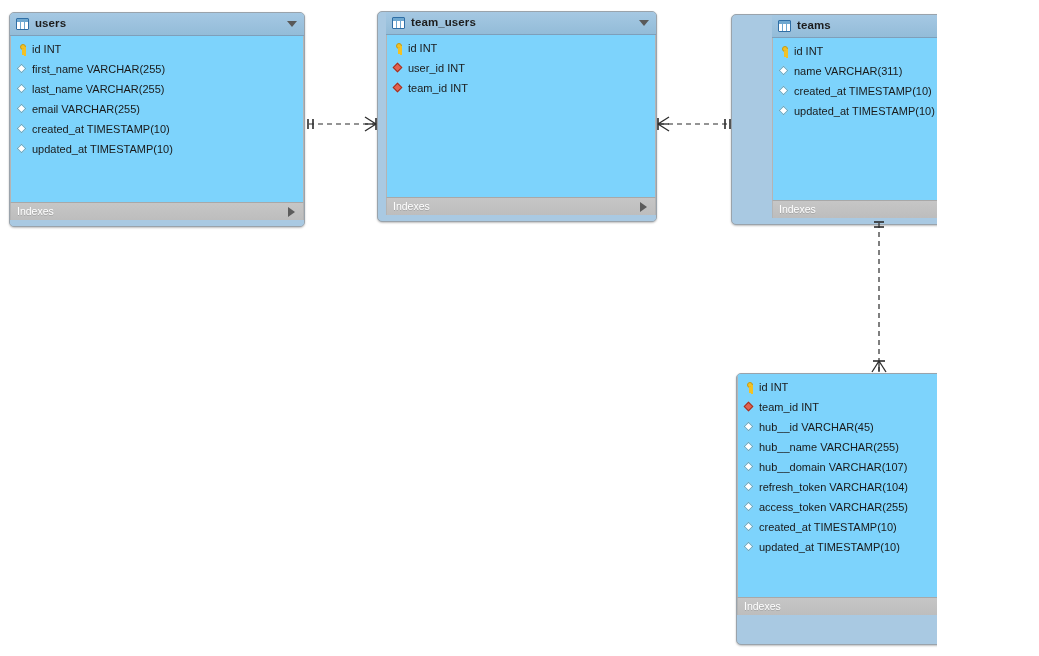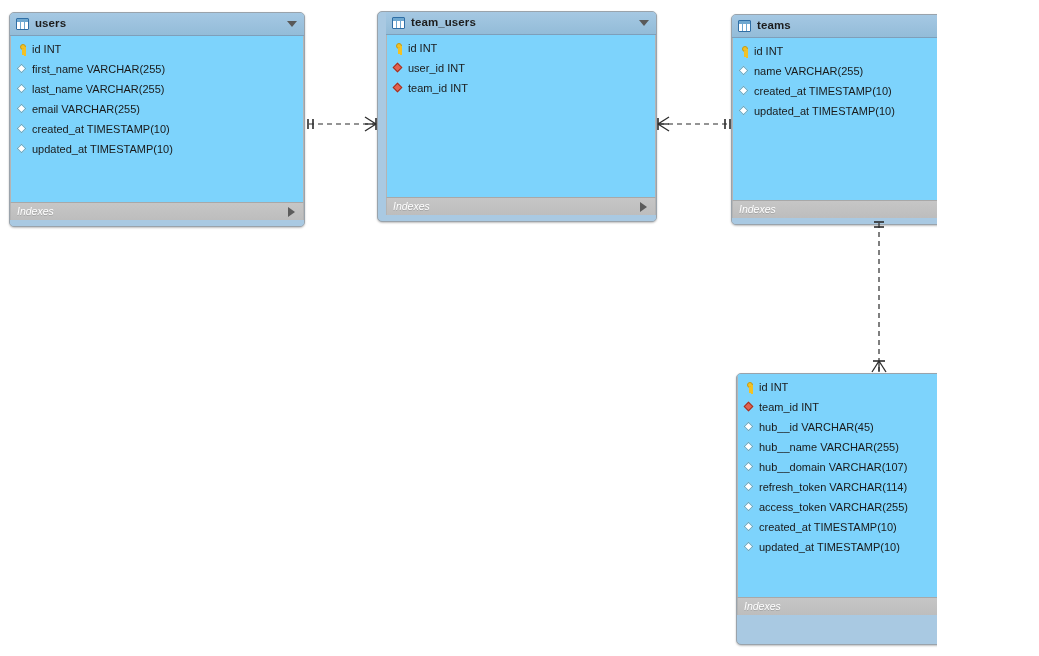--- a/index.html
+++ b/index.html
@@ -168,21 +168,20 @@
     display: flex;
     align-items: center;
     padding-left: 6px;
     box-sizing: border-box;
   }
   .idx-label {
     font-size: 10.5px;
     color: #ffffff;
     line-height: 1;
     text-shadow: 0 1px 0 rgba(0,0,0,0.15);
-    font-style: italic;
   }
   .idx-caret {
     position: absolute;
     right: 8px;
     top: 50%;
     transform: translateY(-50%);
     width: 0; height: 0;
     border-top: 5px solid transparent;
     border-bottom: 5px solid transparent;
     border-left: 7px solid #5c5c5c;
@@ -261,34 +260,34 @@
             <span class="mk mk-fk"></span>
             <span class="col-text">team_id INT</span>
           </div>
         </div>
         <div class="tbl-indexes">
           <span class="idx-label">Indexes</span>
           <span class="idx-caret"></span>
         </div>
         <div class="tbl-foot"></div>
       </div>
-      <div class="table-box" style="left: 731px; top: 14px; width: 296px; height: 211px;">
+      <div class="table-box" style="left: 731px; top: 14px; width: 296px; height: 211px; padding-left: 40px;">
         <div class="tbl-header">
           <span class="tbl-icon"></span>
           <span class="tbl-title">teams</span>
           <span class="tbl-caret"></span>
         </div>
         <div class="tbl-body" style="height: 162px;">
           <div class="col-row">
             <span class="mk mk-pk"></span>
             <span class="col-text">id INT</span>
           </div>
           <div class="col-row">
             <span class="mk mk-col"></span>
-            <span class="col-text">name VARCHAR(255)</span>
+            <span class="col-text">name VARCHAR(311)</span>
           </div>
           <div class="col-row">
             <span class="mk mk-col"></span>
             <span class="col-text">created_at TIMESTAMP(10)</span>
           </div>
           <div class="col-row">
             <span class="mk mk-col"></span>
             <span class="col-text">updated_at TIMESTAMP(10)</span>
           </div>
         </div>
@@ -315,21 +314,21 @@
           <div class="col-row">
             <span class="mk mk-col"></span>
             <span class="col-text">hub__name VARCHAR(255)</span>
           </div>
           <div class="col-row">
             <span class="mk mk-col"></span>
             <span class="col-text">hub__domain VARCHAR(107)</span>
           </div>
           <div class="col-row">
             <span class="mk mk-col"></span>
-            <span class="col-text">refresh_token VARCHAR(114)</span>
+            <span class="col-text">refresh_token VARCHAR(104)</span>
           </div>
           <div class="col-row">
             <span class="mk mk-col"></span>
             <span class="col-text">access_token VARCHAR(255)</span>
           </div>
           <div class="col-row">
             <span class="mk mk-col"></span>
             <span class="col-text">created_at TIMESTAMP(10)</span>
           </div>
           <div class="col-row">

